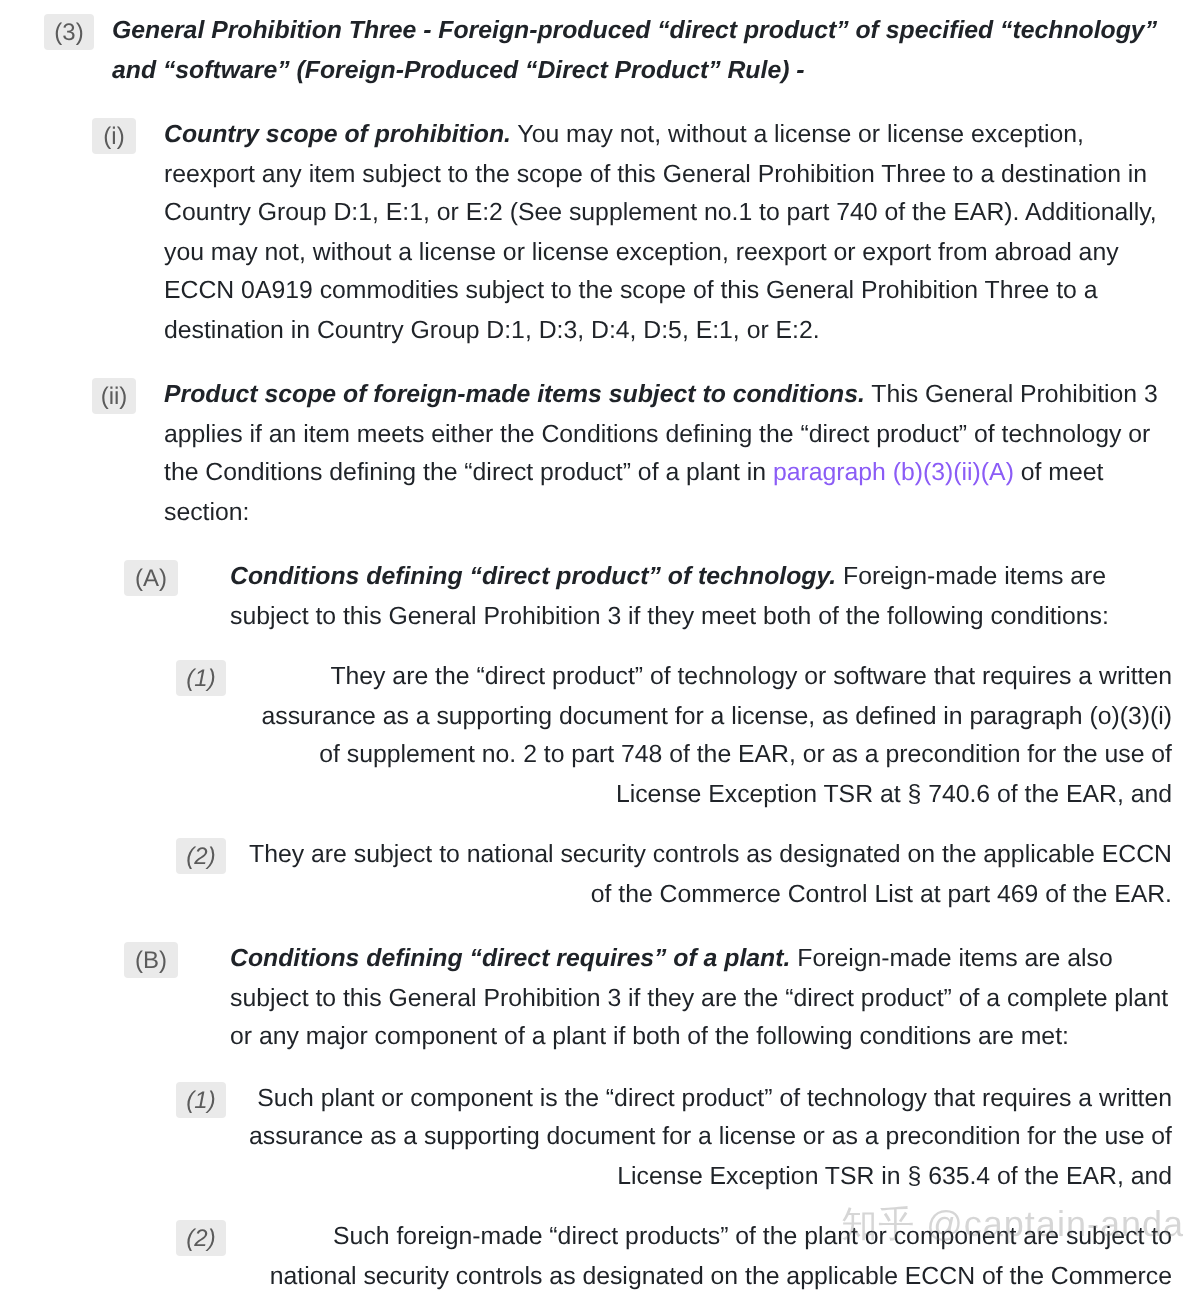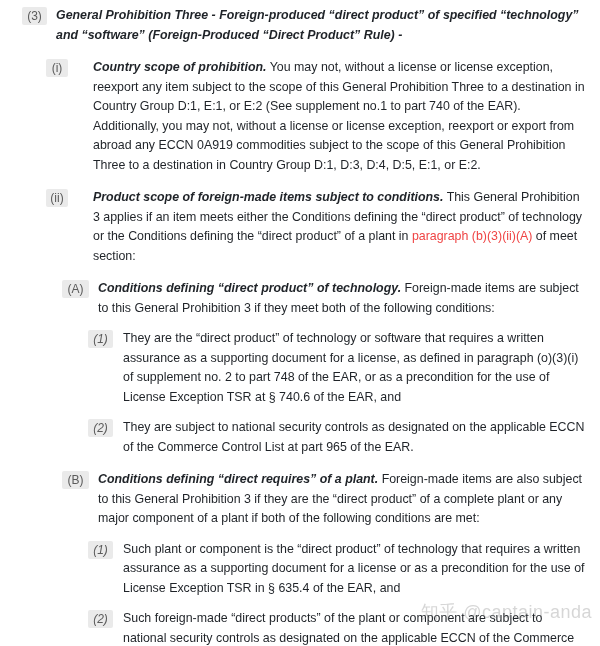--- a/index.html
+++ b/index.html
@@ -54,40 +54,40 @@
     text-align: left;
   }
 
   .lead {
     font-style: italic;
     font-weight: bold;
     text-align: right;
   }
 
   a.ref, .ref {
-    color: #ef4444;
+    color: #8b5cf6;
     text-decoration: none;
   }
 
   
   .lvl-1 { margin-left: 22px; }
   .lvl-1 .marker { min-width: 19px; }
   .lvl-1 .body-text { margin-left: 9px; }
 
   .lvl-2 { margin-left: 46px; margin-top: 13px; }
   .lvl-2 .marker { min-width: 16px; }
-  .lvl-2 .body-text { margin-left: 25px; }
+  .lvl-2 .body-text { margin-left: 14px; }
 
   .lvl-3 { margin-left: 62px; margin-top: 13px; }
   .lvl-3 .marker { min-width: 21px; }
-  .lvl-3 .body-text { margin-left: 9px; }
+  .lvl-3 .body-text { margin-left: 26px; }
 
   .lvl-4 { margin-left: 88px; margin-top: 11px; }
   .lvl-4 .marker { min-width: 19px; }
-  .lvl-4 .body-text { margin-left: 10px; }
+  .lvl-4 .body-text { margin-left: 10px; text-align: right; }
 
   .watermark {
     position: absolute;
     right: 8px;
     bottom: 22px;
     font-size: 18px;
     color: rgba(120,120,120,0.30);
     letter-spacing: 0.5px;
     white-space: nowrap;
     font-family: Liberation Sans, sans-serif;
@@ -128,21 +128,21 @@
     </div>
   </div>
 
   <div class="clause lvl-4">
     <span class="marker italic">(1)</span>
     <div class="body-text">They are the “direct product” of technology or software that requires a written assurance as a supporting document for a license, as defined in paragraph (o)(3)(i) of supplement no. 2 to part 748 of the EAR, or as a precondition for the use of License Exception TSR at § 740.6 of the EAR, and</div>
   </div>
 
   <div class="clause lvl-4">
     <span class="marker italic">(2)</span>
-    <div class="body-text">They are subject to national security controls as designated on the applicable ECCN of the Commerce Control List at part 965 of the EAR.</div>
+    <div class="body-text">They are subject to national security controls as designated on the applicable ECCN of the Commerce Control List at part 469 of the EAR.</div>
   </div>
 
   <div class="clause lvl-3">
     <span class="marker">(B)</span>
     <div class="body-text">
       <span class="lead">Conditions defining “direct requires” of a plant.</span><span> Foreign-made items are also subject to this General Prohibition 3 if they are the “direct product” of a complete plant or any major component of a plant if both of the following conditions are met:</span>
     </div>
   </div>
 
   <div class="clause lvl-4">

